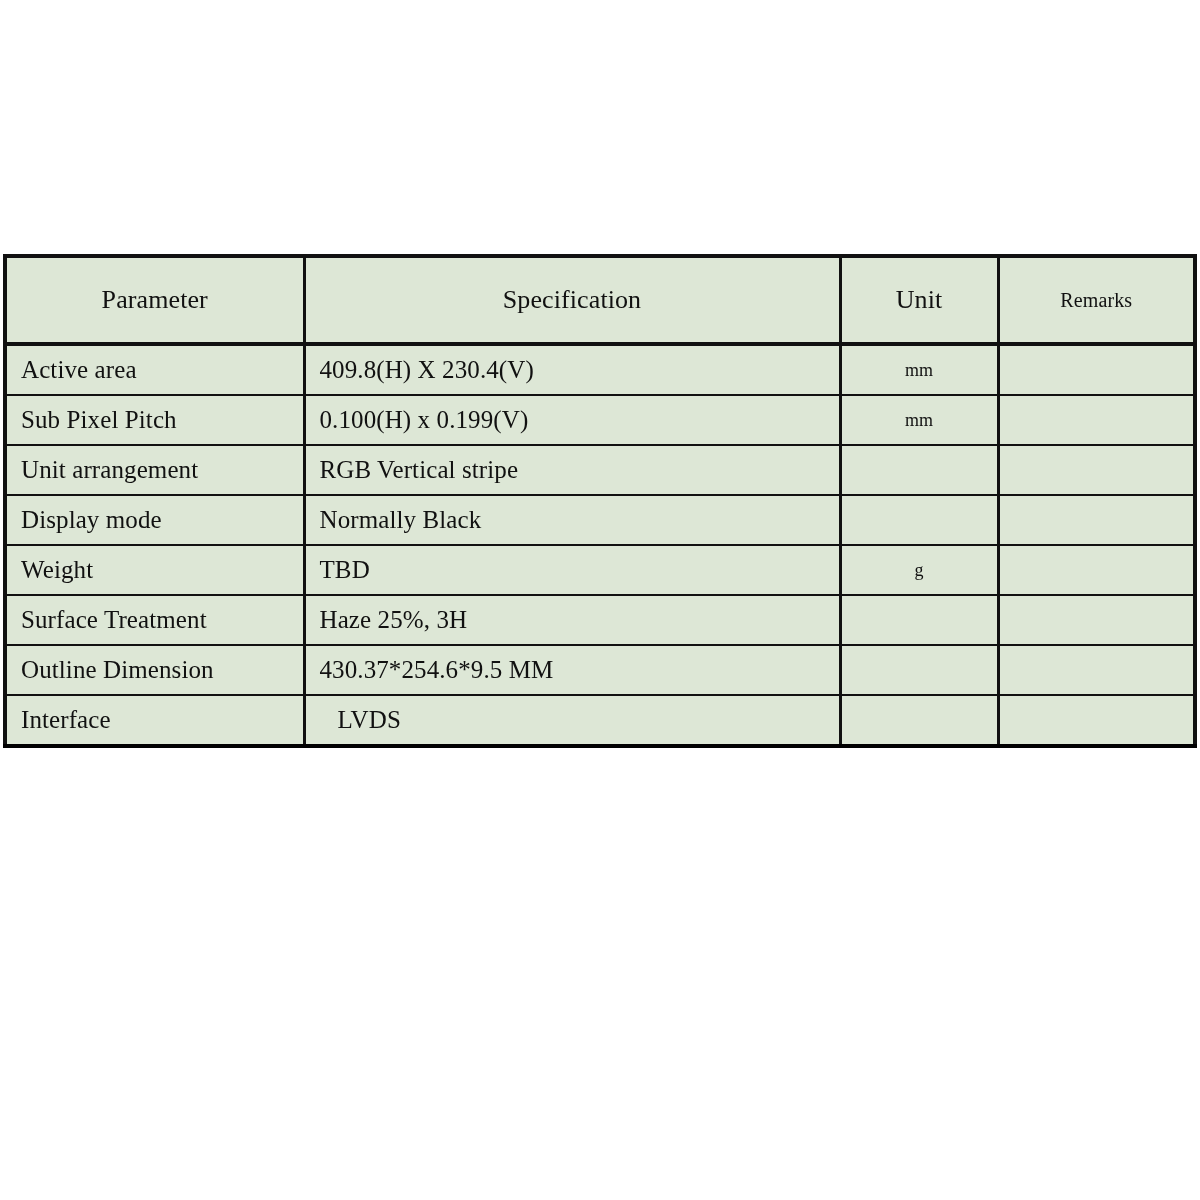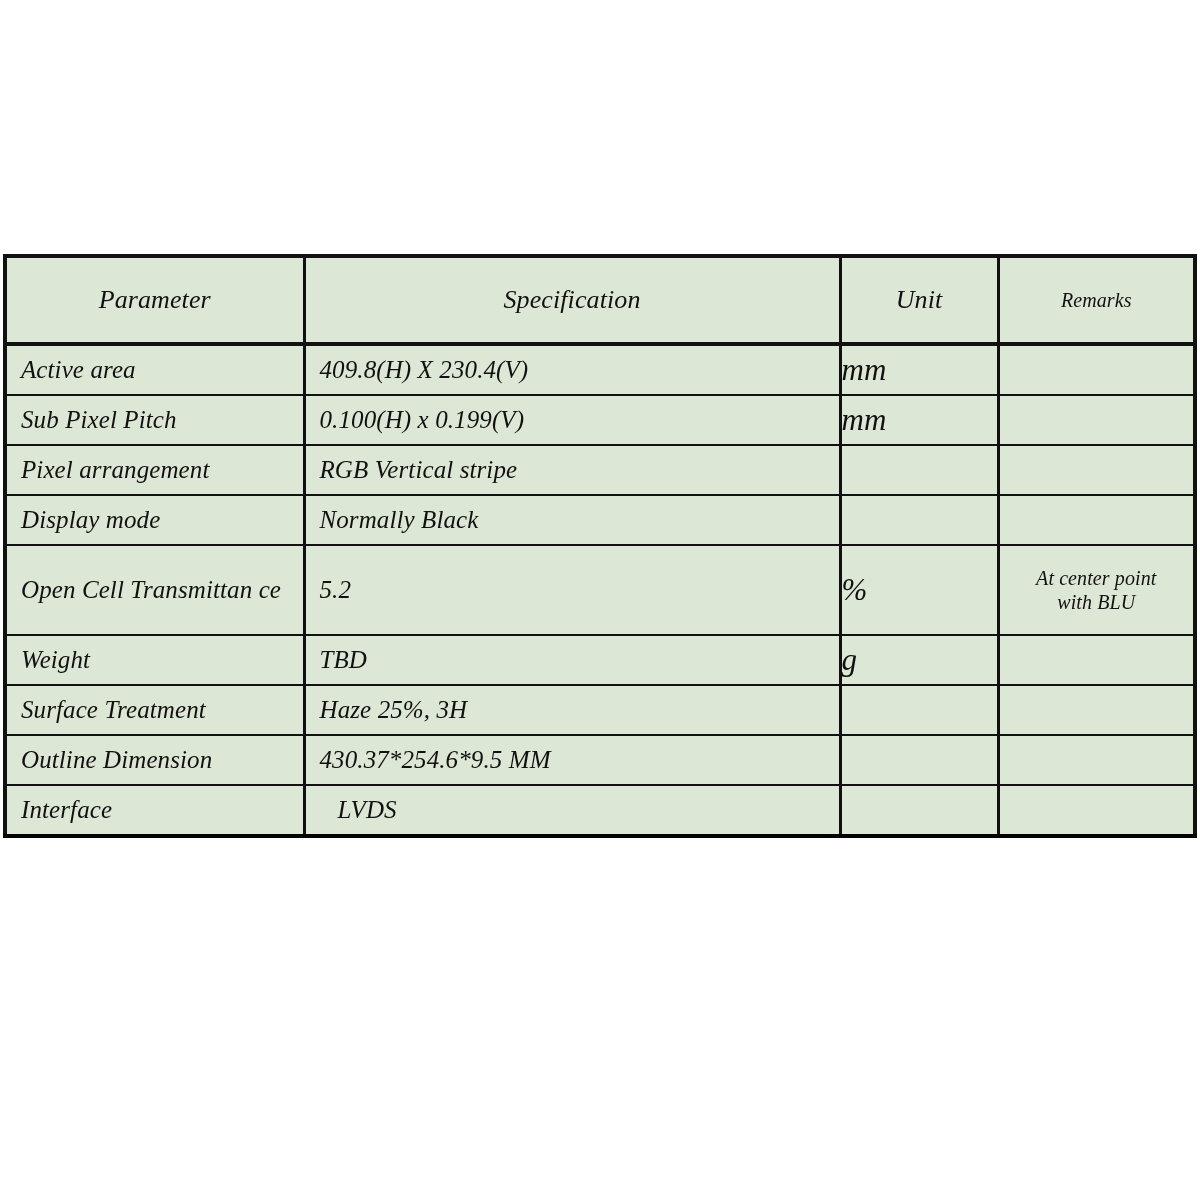--- a/index.html
+++ b/index.html
@@ -48,21 +48,20 @@
     border-left: 3px solid #111111;
     border-right: 3px solid #111111;
     border-top: 2px solid #111111;
     border-bottom: 2px solid #111111;
     padding: 0 0 0 14px;
     vertical-align: middle;
     font-weight: normal;
     font-size: 25px;
     line-height: 1.12;
     letter-spacing: 0.1px;
-    font-style: italic;
   }
 
   
   table.spec-table tr:first-child th { border-top: 4px solid #111111; }
   table.spec-table tr.header-row th  { border-bottom: 4px solid #111111; }
   table.spec-table tr:last-child td  { border-bottom: 4px solid #000000; }
   table.spec-table td:first-child,
   table.spec-table th:first-child    { border-left: 4px solid #111111; }
   table.spec-table td:last-child,
   table.spec-table th:last-child     { border-right: 4px solid #111111; }
@@ -72,23 +71,23 @@
     height: 84px;
     text-align: center;
     padding-left: 0;
     font-size: 26px;
   }
   tr.header-row th.th-remarks { font-size: 20px; }
 
   
   tr.body-row td { height: 48px; }
   tr.body-row td.cell-unit {
-    text-align: left;
+    text-align: center;
     padding-left: 0;
-    font-size: 31px;
+    font-size: 18px;
   }
   tr.body-row td.cell-remarks {
     text-align: center;
     padding-left: 0;
     font-size: 20px;
     line-height: 1.22;
   }
   tr.body-row td.cell-param { font-size: 25px; }
   tr.body-row td.cell-spec  { font-size: 25px; }
 
@@ -136,43 +135,34 @@
 
 
         <tr class="body-row">
           <td class="cell-param">Sub Pixel Pitch</td>
           <td class="cell-spec">0.100(H) x 0.199(V)</td>
           <td class="cell-unit">mm</td>
           <td class="cell-remarks empty-cell"></td>
         </tr>
 
         <tr class="body-row">
-          <td class="cell-param">Pixel arrangement</td>
+          <td class="cell-param">Unit arrangement</td>
           <td class="cell-spec">RGB Vertical stripe</td>
           <td class="cell-unit empty-cell"></td>
           <td class="cell-remarks empty-cell"></td>
         </tr>
 
 
         <tr class="body-row">
           <td class="cell-param">Display mode</td>
           <td class="cell-spec">Normally Black</td>
           <td class="cell-unit empty-cell"></td>
           <td class="cell-remarks empty-cell"></td>
         </tr>
 
-        <tr class="body-row row-tall">
-          <td class="cell-param">Open Cell Transmittan ce</td>
-          <td class="cell-spec">5.2</td>
-          <td class="cell-unit">%</td>
-          <td class="cell-remarks">
-            <span>At center point</span><br>
-            <span>with  BLU</span>
-          </td>
-        </tr>
 
         <tr class="body-row">
           <td class="cell-param">Weight</td>
           <td class="cell-spec">TBD</td>
           <td class="cell-unit">g</td>
           <td class="cell-remarks empty-cell"></td>
         </tr>
 
         <tr class="body-row">
           <td class="cell-param">Surface Treatment</td>

